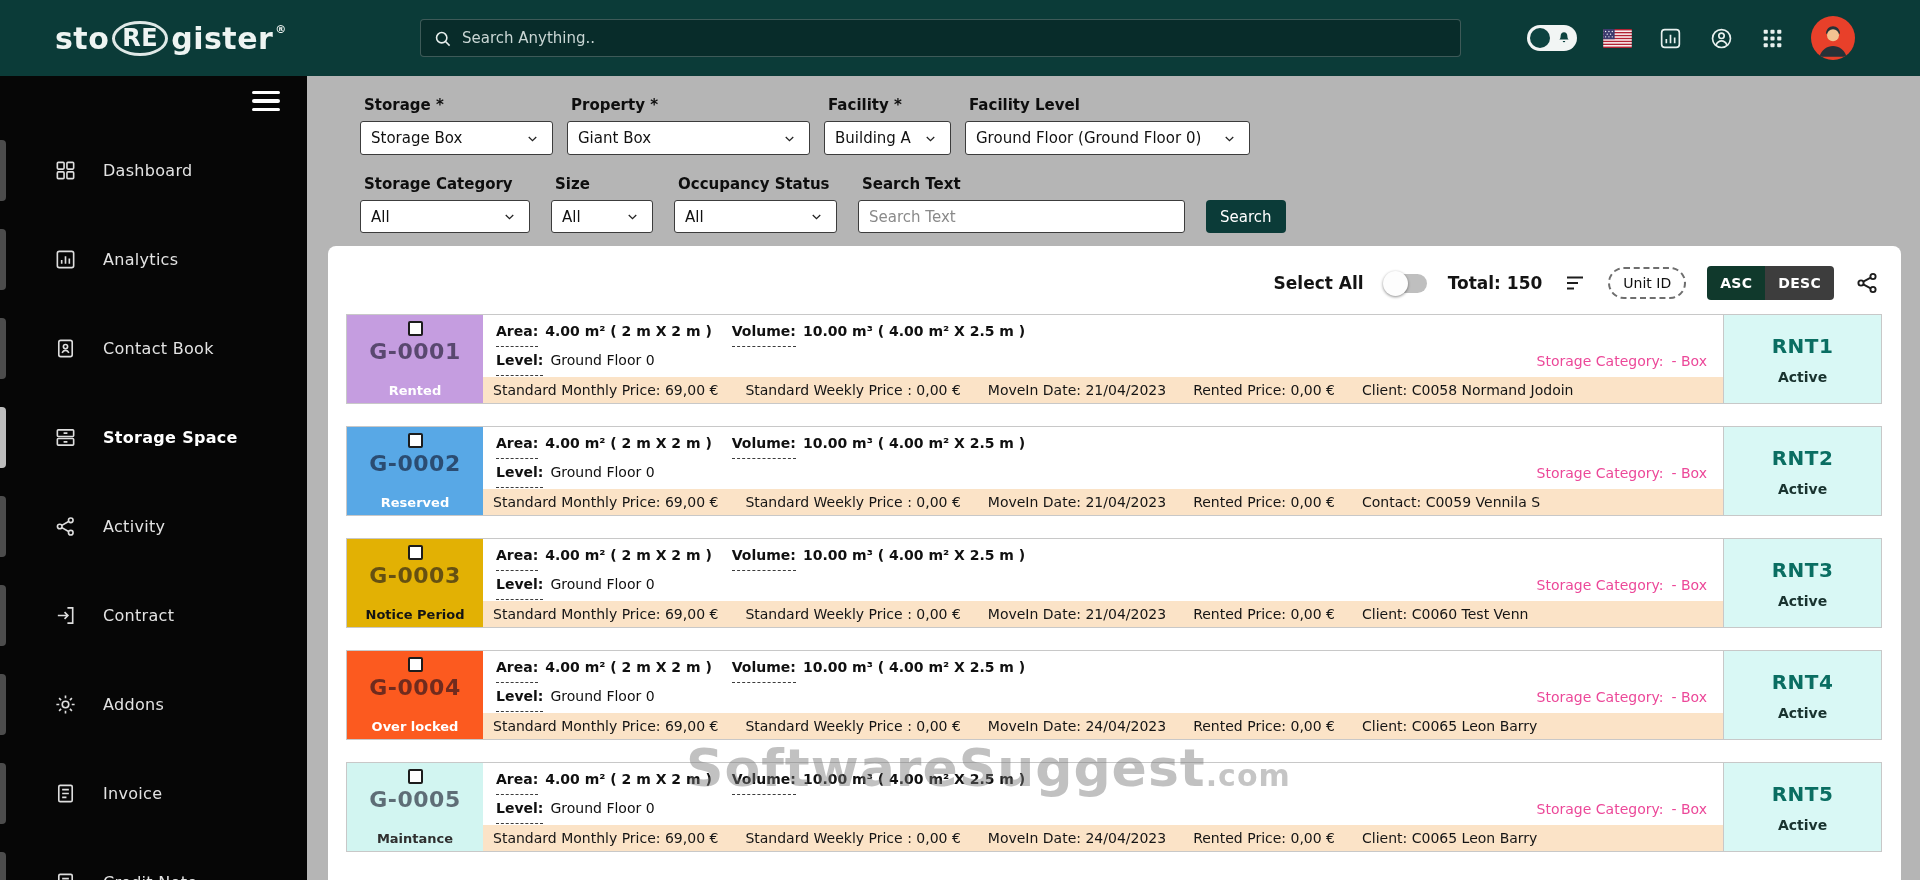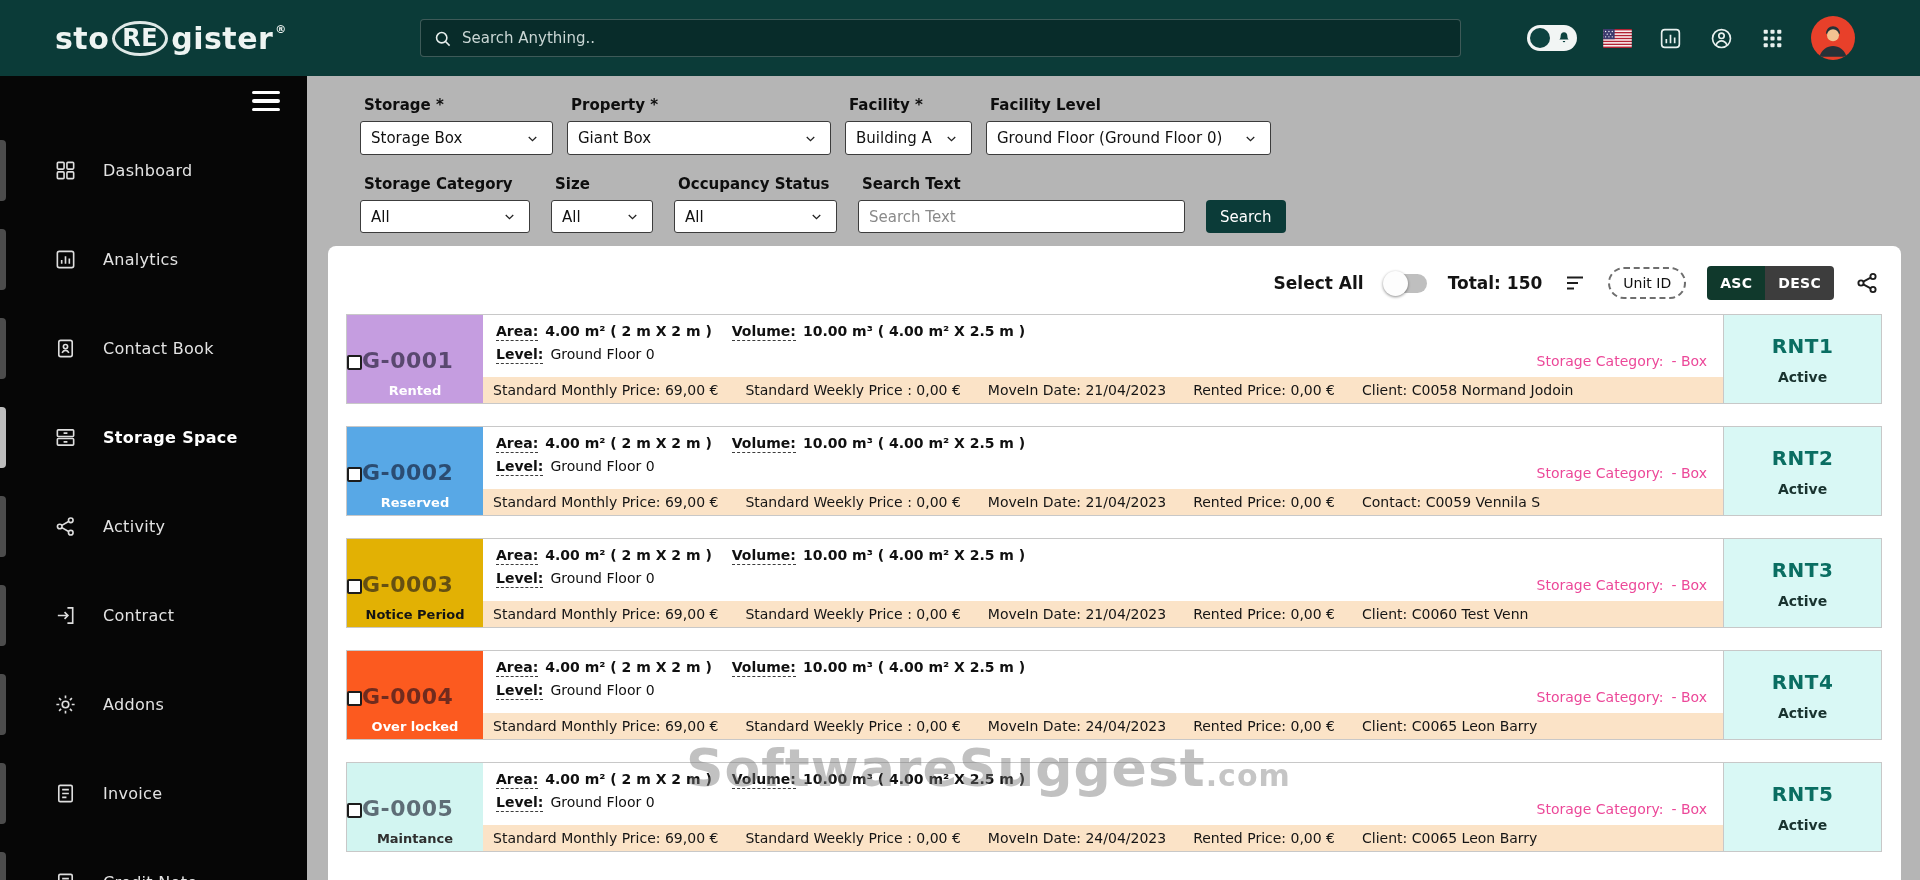--- a/index.html
+++ b/index.html
@@ -65,28 +65,28 @@
   .tool-icon svg{width:24px;height:24px;stroke:#1d1d1d;fill:none;stroke-width:1.9}
   .unit-pill{border:2px dashed #6e6e6e;border-radius:17px;padding:6px 13px;font-size:14px;color:#101010;background:transparent;cursor:pointer;white-space:nowrap}
   .ascdesc{display:inline-flex;border-radius:4px;overflow:hidden}
   .ascdesc button{border:none;color:#fff;font-size:14px;font-weight:bold;padding:9px 13px;font-family:inherit;cursor:pointer;letter-spacing:.3px}
   .asc{background:#10392c}
   .desc{background:#3d3d3d}
 
   
   .units{padding:12px 19px 0 18px;position:relative;z-index:1}
   .unit-card{display:flex;height:90px;margin-bottom:22px;border:1px solid #c8c8c8;background:#fff}
-  .unit-left{width:136px;flex:none;position:relative;display:flex;flex-direction:row;align-items:center}
+  .unit-left{width:136px;flex:none;position:relative;display:flex;flex-direction:column;align-items:center}
   .checkbox{margin-top:6px;width:15px;height:15px;background:#fff;border:2px solid #1c1c1c;border-radius:2px;cursor:pointer}
   .unit-id{margin-top:3px;font-size:22px;font-weight:bold;color:rgba(10,10,30,.58);letter-spacing:.5px}
   .unit-status{position:absolute;bottom:5px;width:100%;text-align:center;font-size:13px;font-weight:bold}
   .unit-mid{flex:1;position:relative;padding:8px 0 0 13px;min-width:0}
   .dline{display:flex;align-items:baseline;gap:7px;font-size:14px;color:#101010;white-space:nowrap}
   .dline + .dline{margin-top:5px}
-  .dlabel{border-bottom:1.5px dashed #3c3c3c;padding-bottom:1px;font-weight:bold}
+  .dlabel{border-bottom:1.5px dashed #3c3c3c;padding-bottom:7px;font-weight:bold}
   .dlabel.vol{margin-left:13px}
   .dvalue{font-weight:bold}
   .dplain{font-weight:normal}
   .category{position:absolute;right:16px;top:38px;font-size:14px;color:#ec4899;white-space:nowrap}
   .category .cat-val{margin-left:8px}
   .strip{position:absolute;left:0;right:0;bottom:0;height:26px;background:#fbe3c7;display:flex;align-items:center;gap:27px;padding-left:10px;font-size:14px;color:#151515;white-space:nowrap;overflow:hidden}
   .unit-right{width:158px;flex:none;background:#d9f8f5;border-left:1px solid #c8c8c8;display:flex;flex-direction:column;align-items:center;justify-content:center;gap:11px;cursor:pointer}
   .rnt{font-size:20px;font-weight:bold;color:#0a6e62;letter-spacing:.5px}
   .rnt-status{font-size:14px;font-weight:bold;color:#19332f}
 
@@ -296,21 +296,21 @@
             <span>Storage Box</span>
             <span class="chev">
               <svg viewBox="0 0 24 24">
                 <path d="M6 9.5l6 6 6-6"></path>
               </svg>
             </span>
           </div>
         </div>
         <div class="ffield">
           <label>Property *</label>
-          <div class="fselect" style="width:264px">
+          <div class="fselect" style="width:243px">
             <span>Giant Box</span>
             <span class="chev">
               <svg viewBox="0 0 24 24">
                 <path d="M6 9.5l6 6 6-6"></path>
               </svg>
             </span>
           </div>
         </div>
         <div class="ffield">
           <label>Facility *</label>

